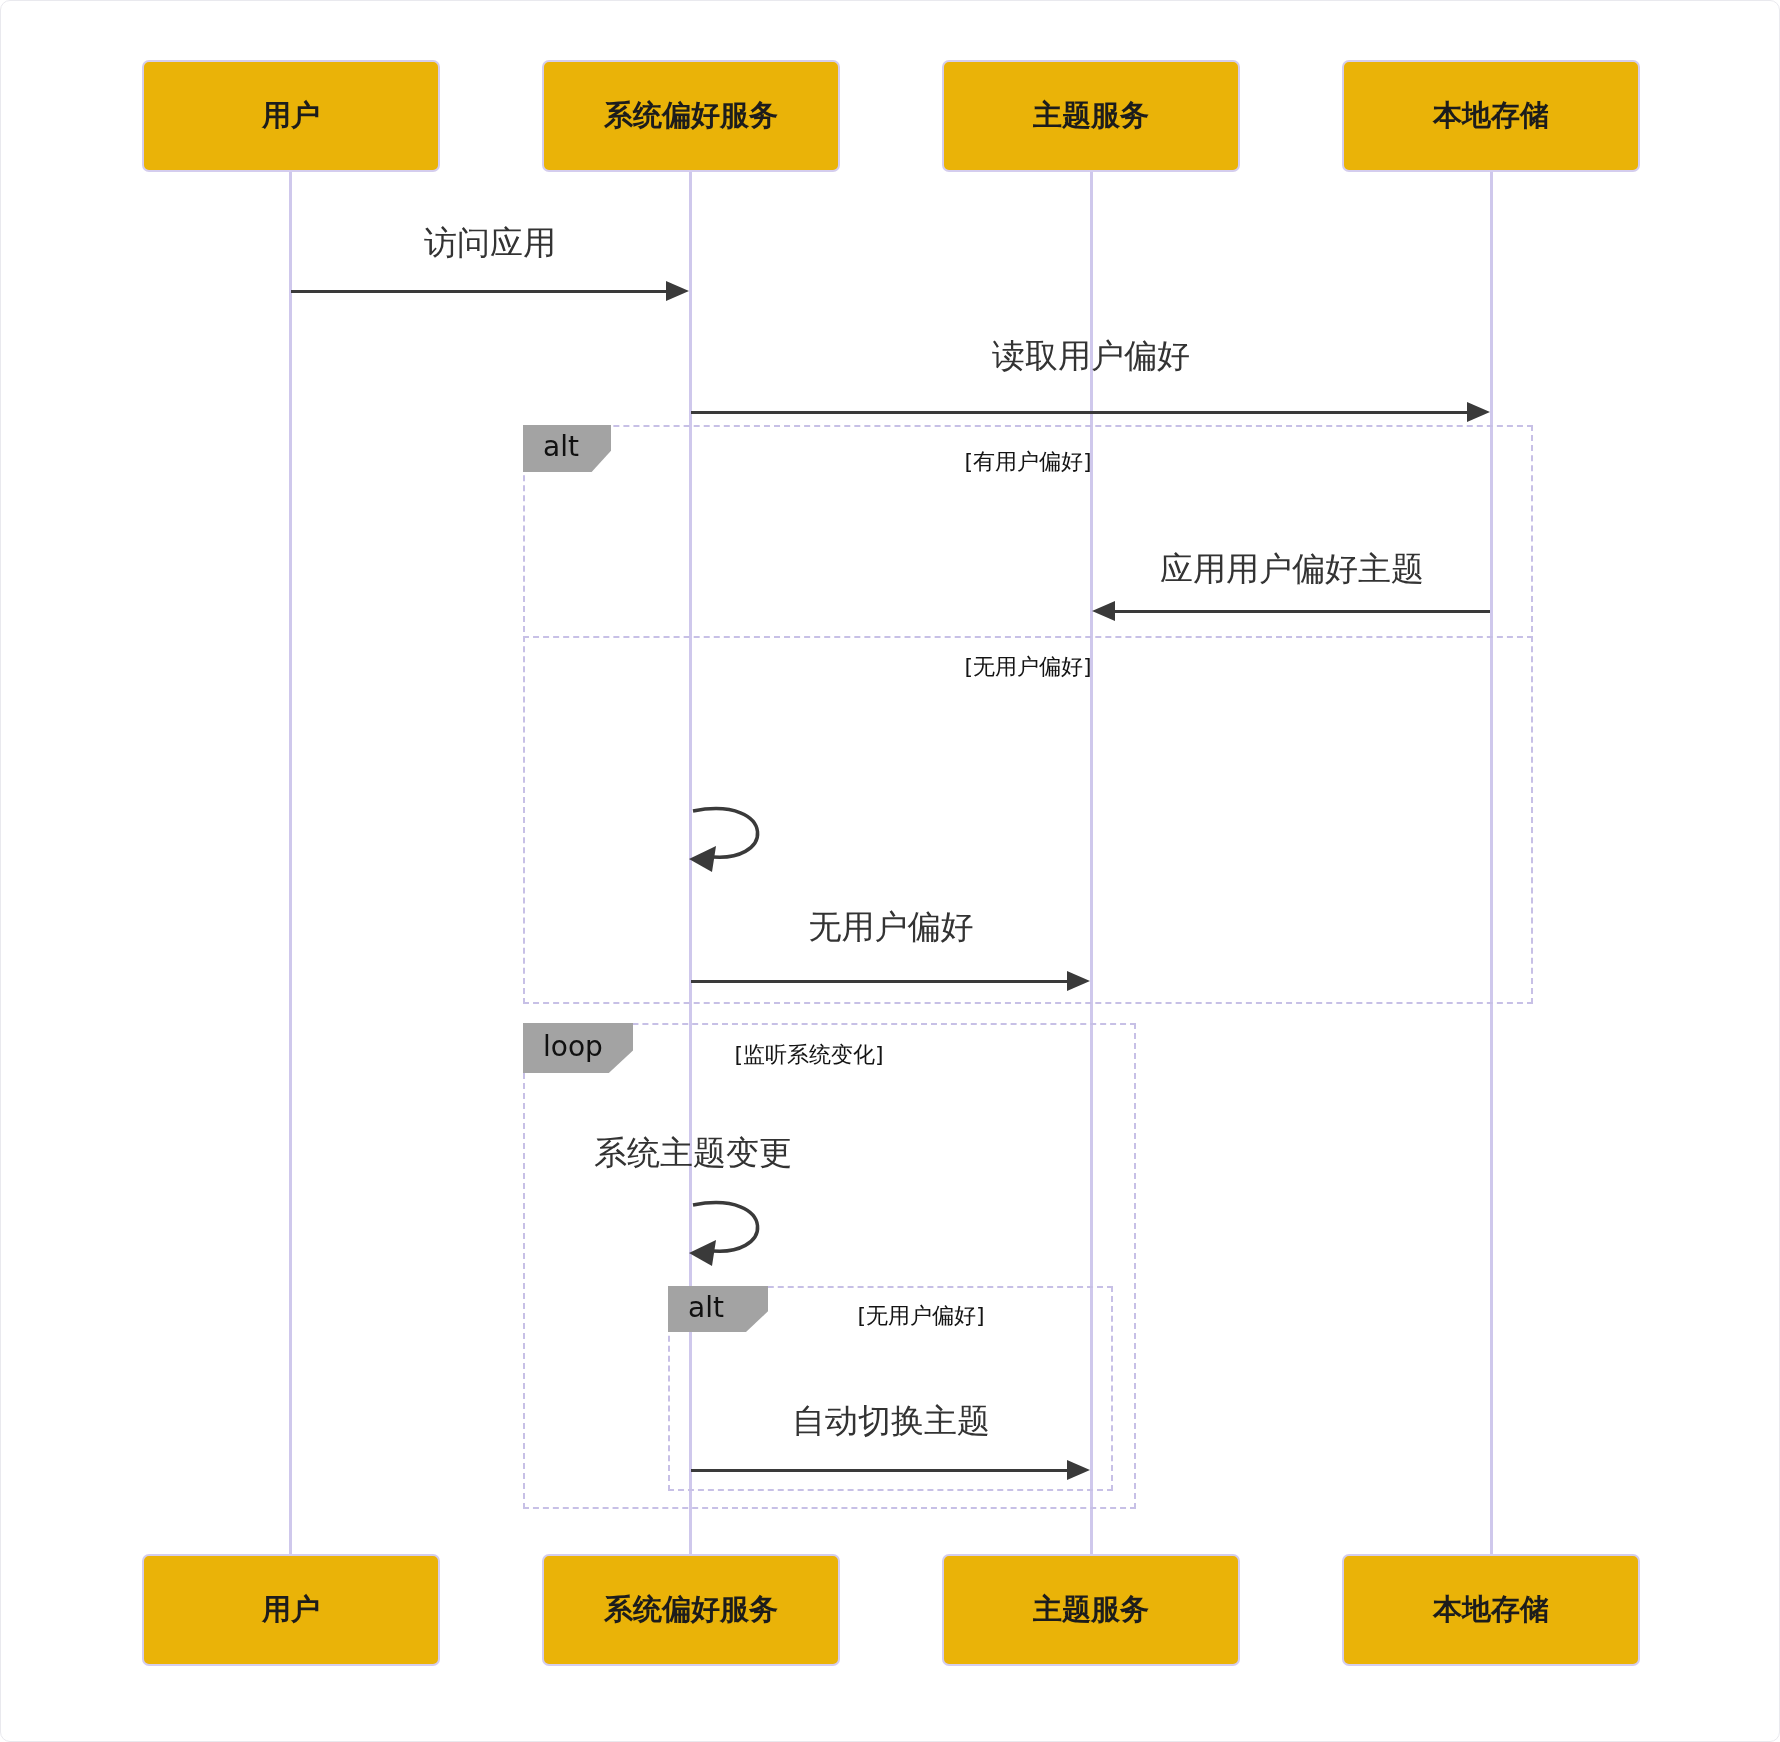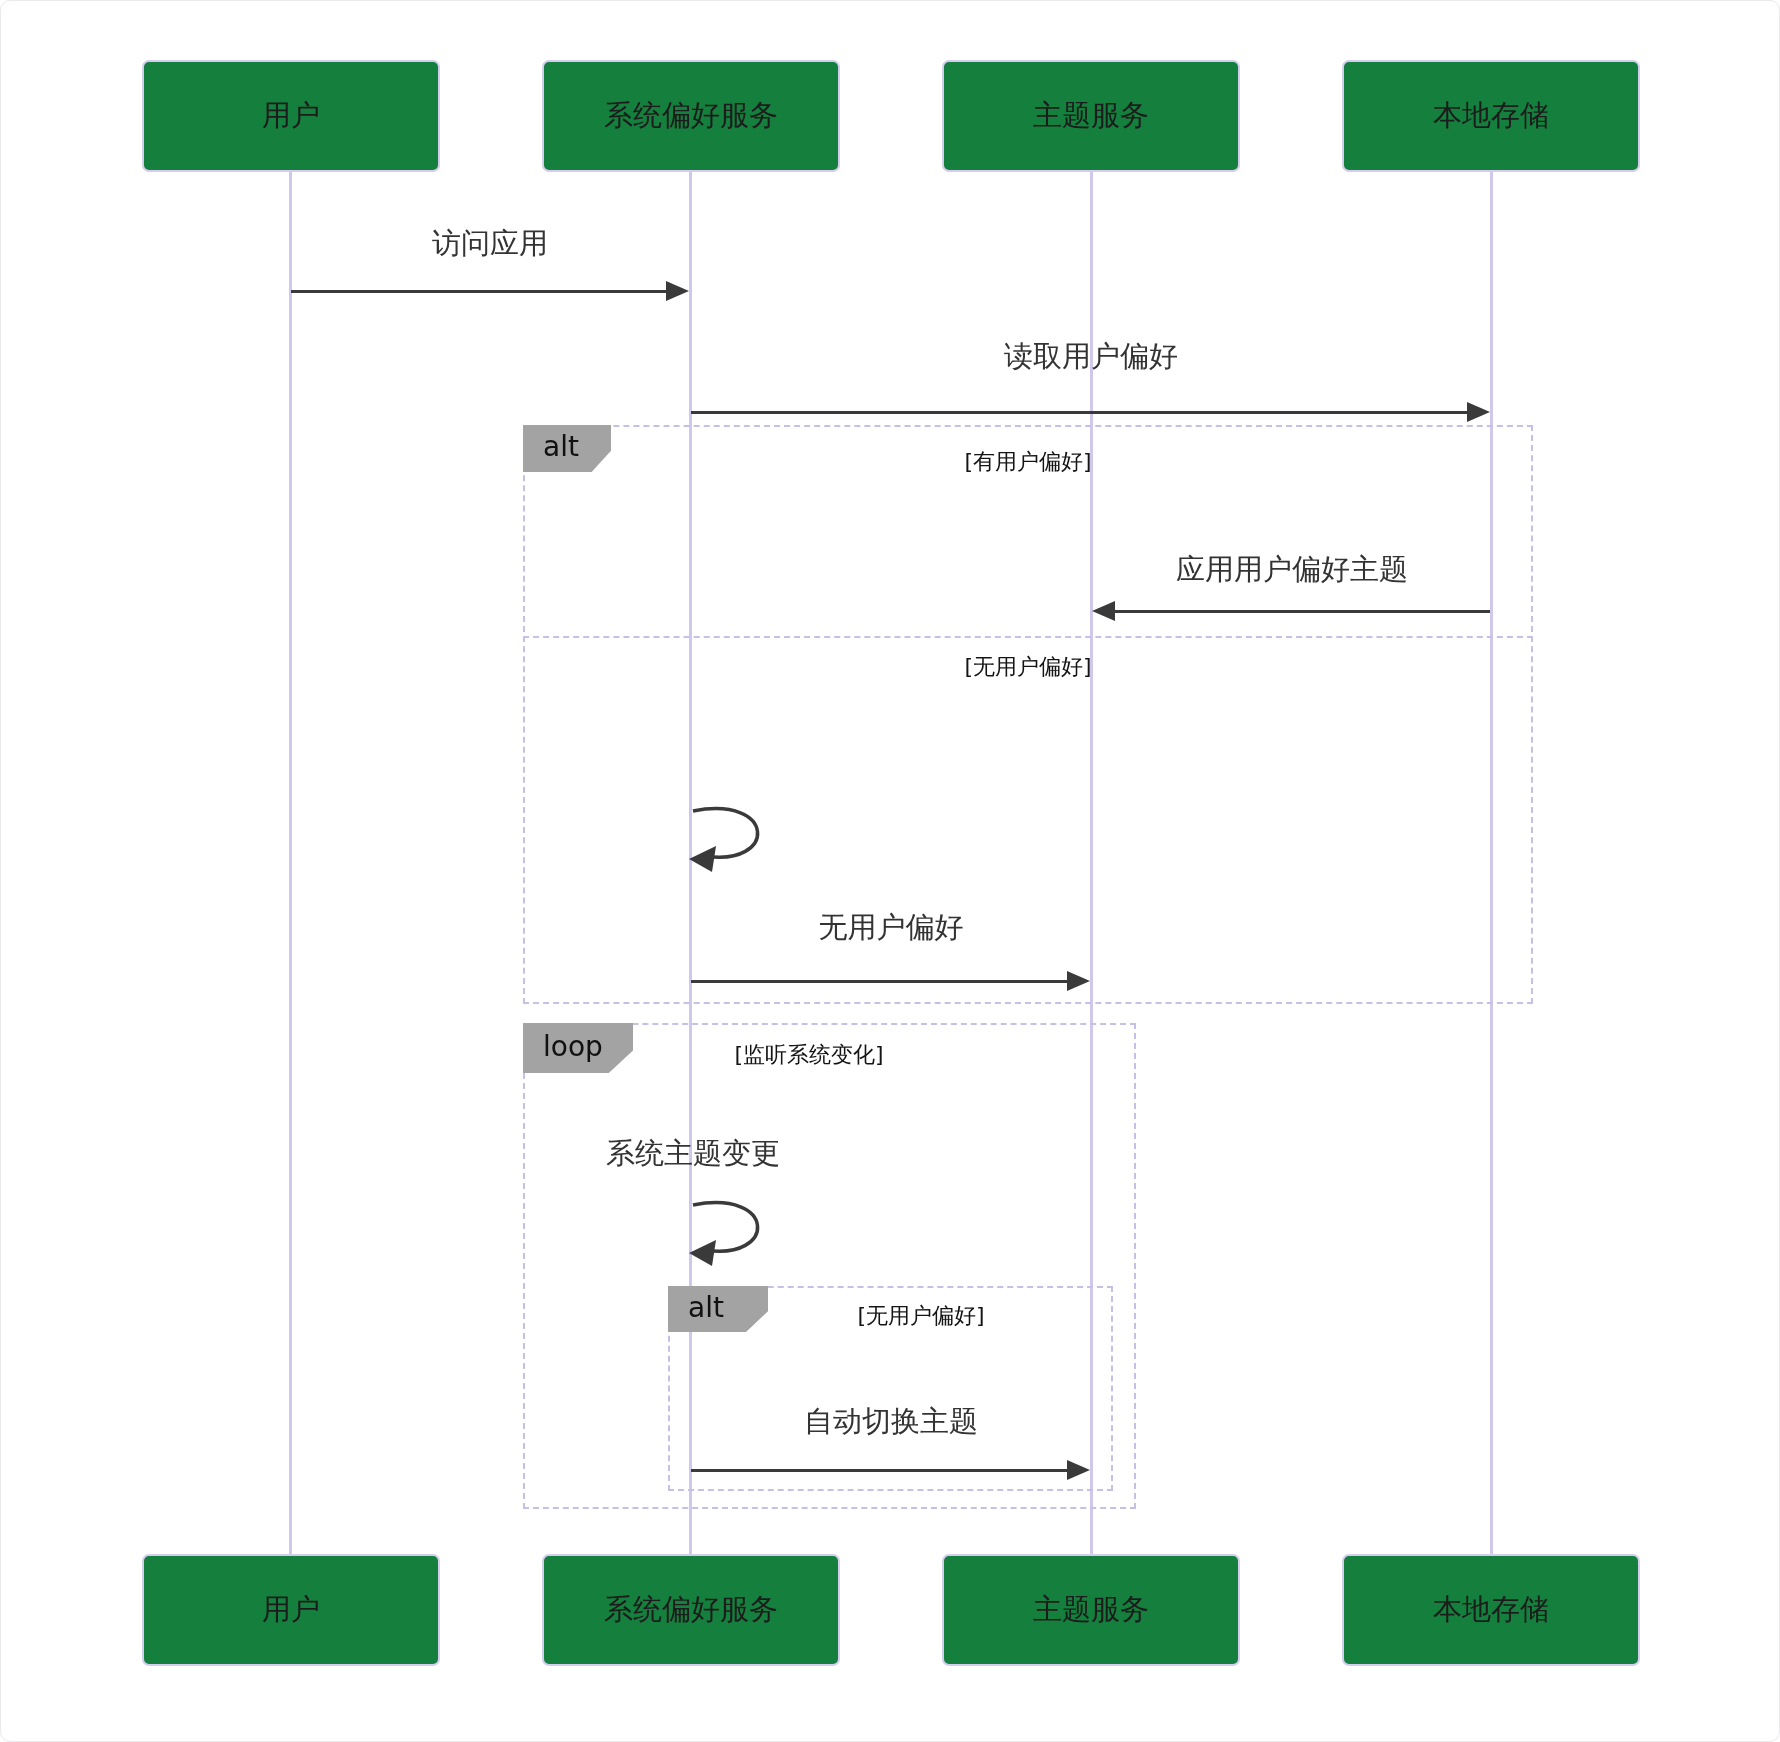--- a/index.html
+++ b/index.html
@@ -9,37 +9,37 @@
     background:#ffffff;
     border:1px solid #e9e9ee;
     border-radius:10px;
     box-sizing:border-box;
     overflow:hidden;
     font-family:"DejaVu Sans","Liberation Sans",sans-serif;
   }
   .actor{
     position:absolute;
     width:298px;height:112px;
-    background:#15803d;
+    background:#eab308;
     border:2px solid #d4cdee;
     border-radius:7px;
     box-sizing:border-box;
     display:flex;align-items:center;justify-content:center;
-    font-size:29px;color:#1c1c1c;
+    font-size:29px;color:#1c1c1c;font-weight:bold;
   }
   .lifeline{
     position:absolute;
     top:171px;height:1382px;width:3px;
     background:#cfc8ec;
   }
   .msg-label{
     position:absolute;
     width:640px;
     text-align:center;
-    font-size:29px;line-height:40px;
+    font-size:33px;line-height:40px;
     color:#333333;
     white-space:nowrap;
   }
   .msg-line{
     position:absolute;height:3px;background:#3a3a3a;
   }
   .head-right{
     position:absolute;right:-22px;top:-9px;width:0;height:0;
     border-top:10px solid transparent;border-bottom:10px solid transparent;
     border-left:23px solid #3a3a3a;

